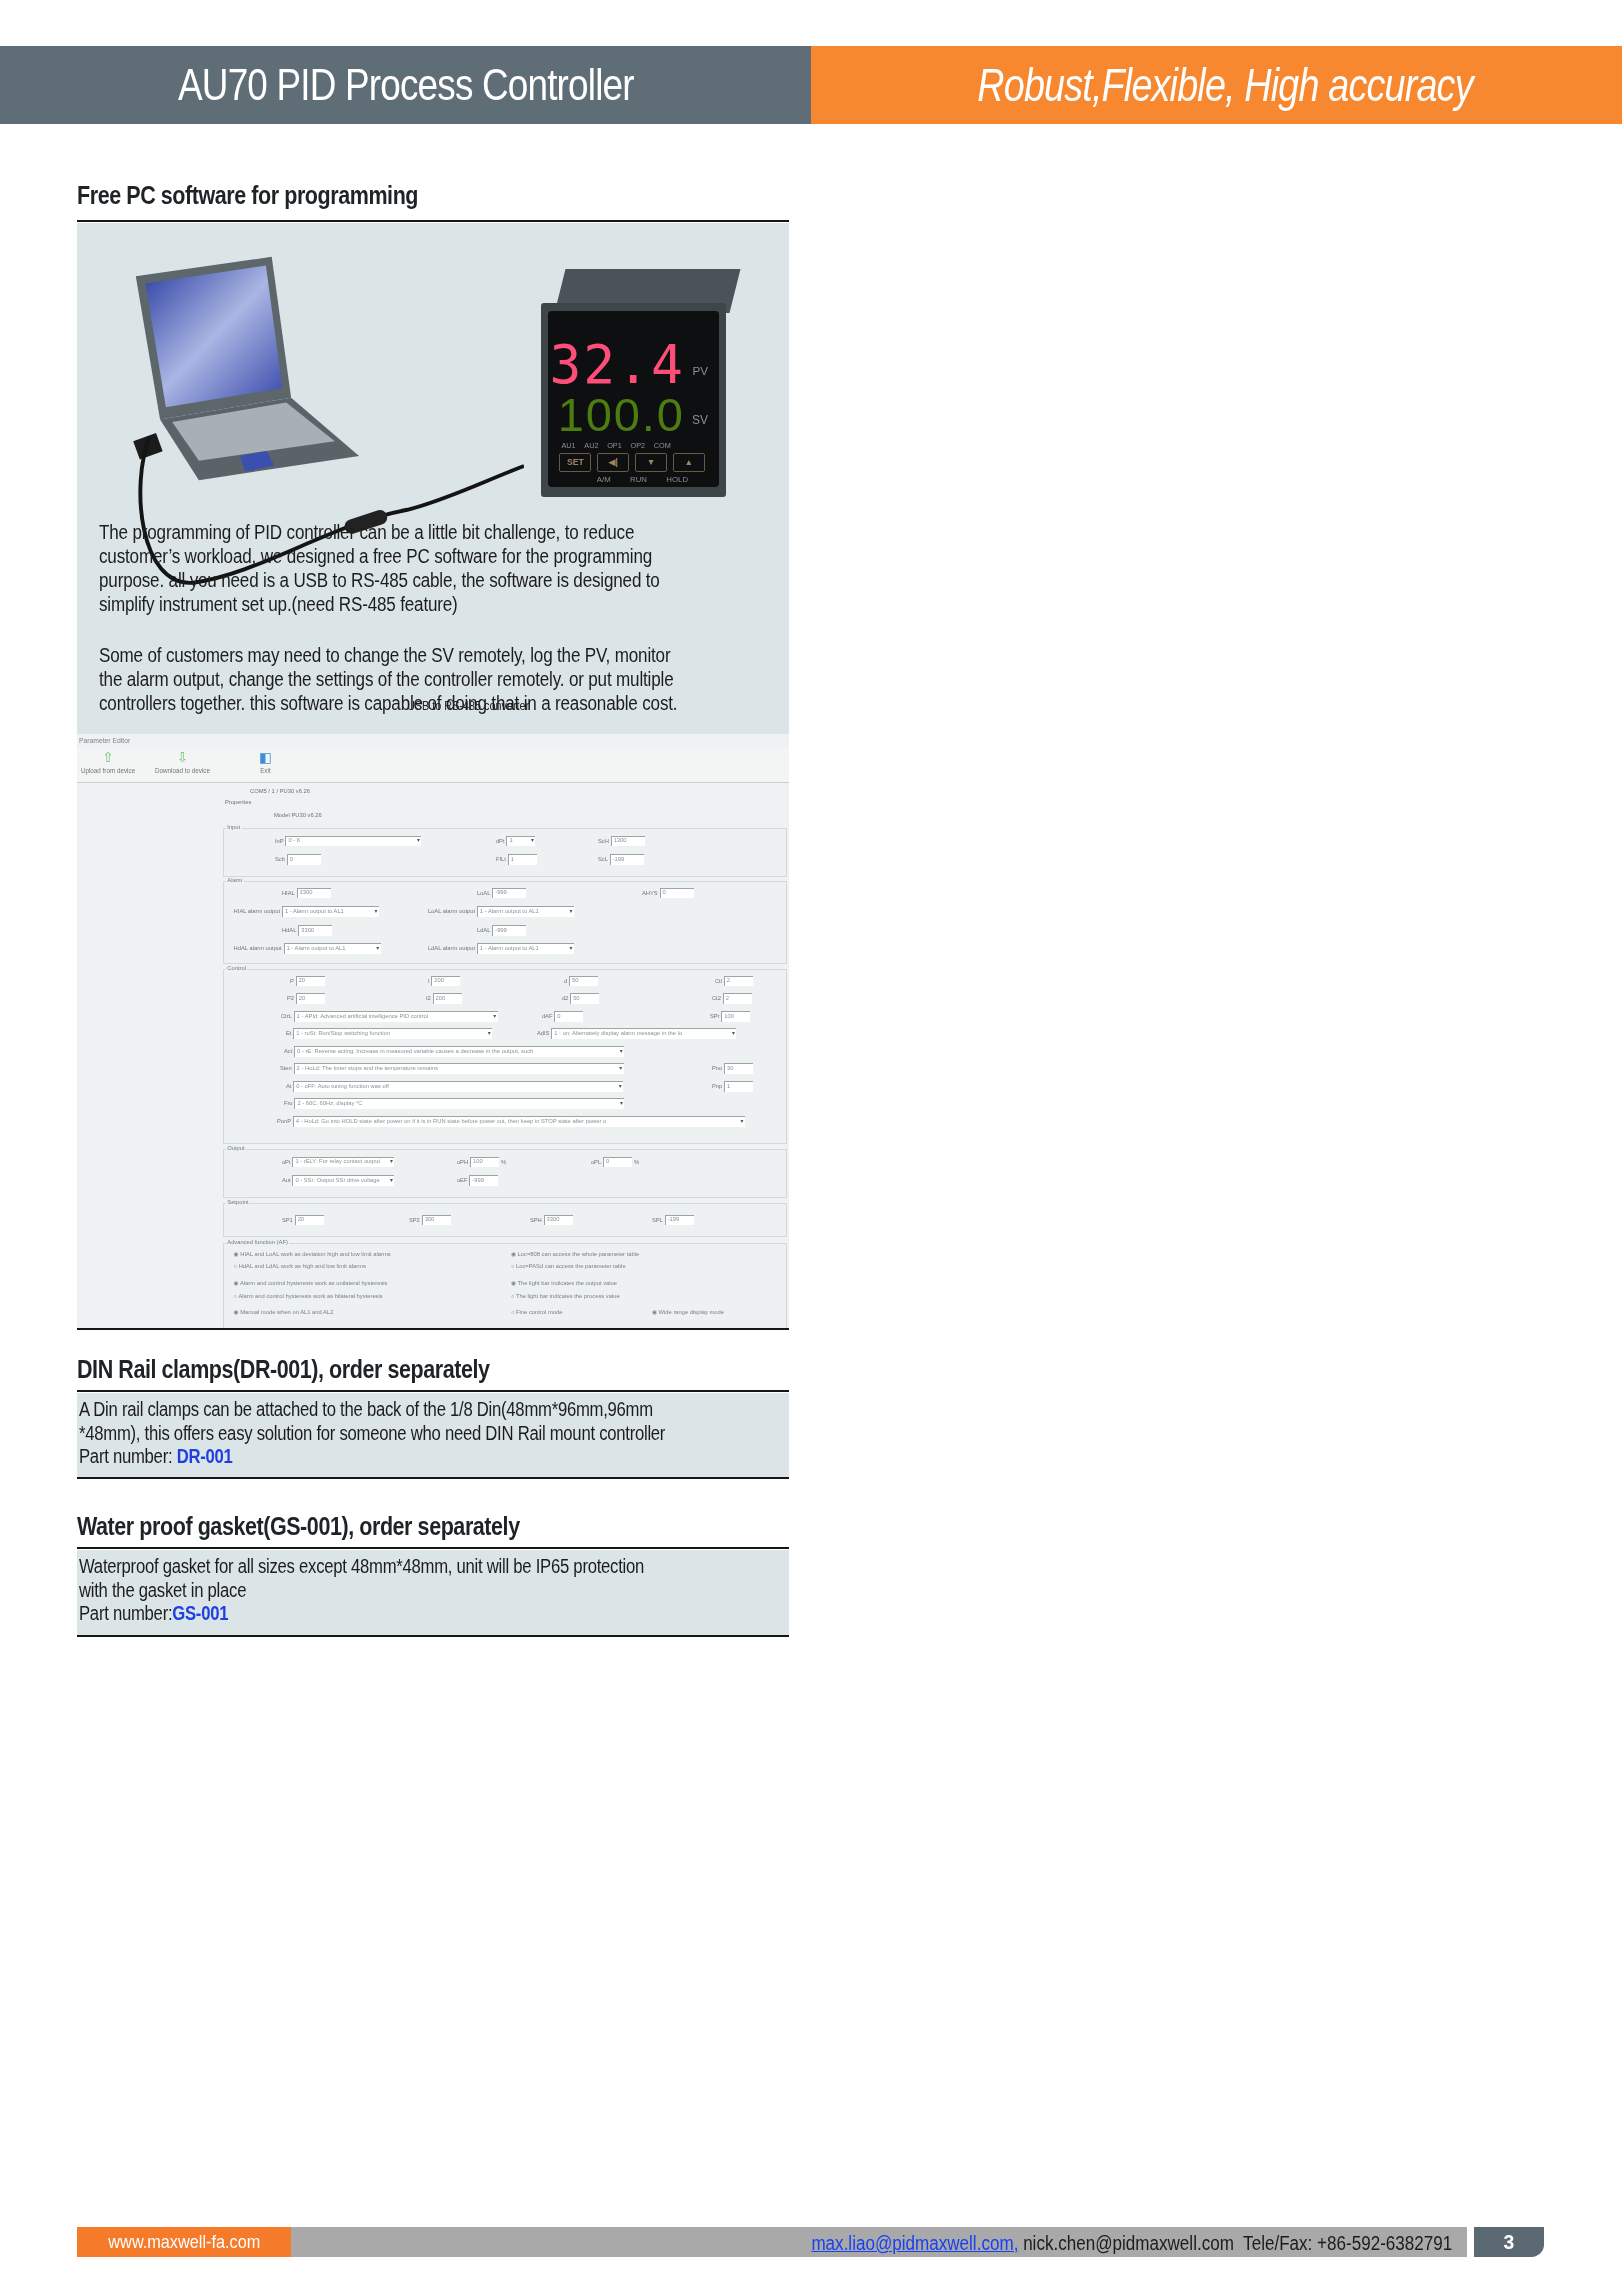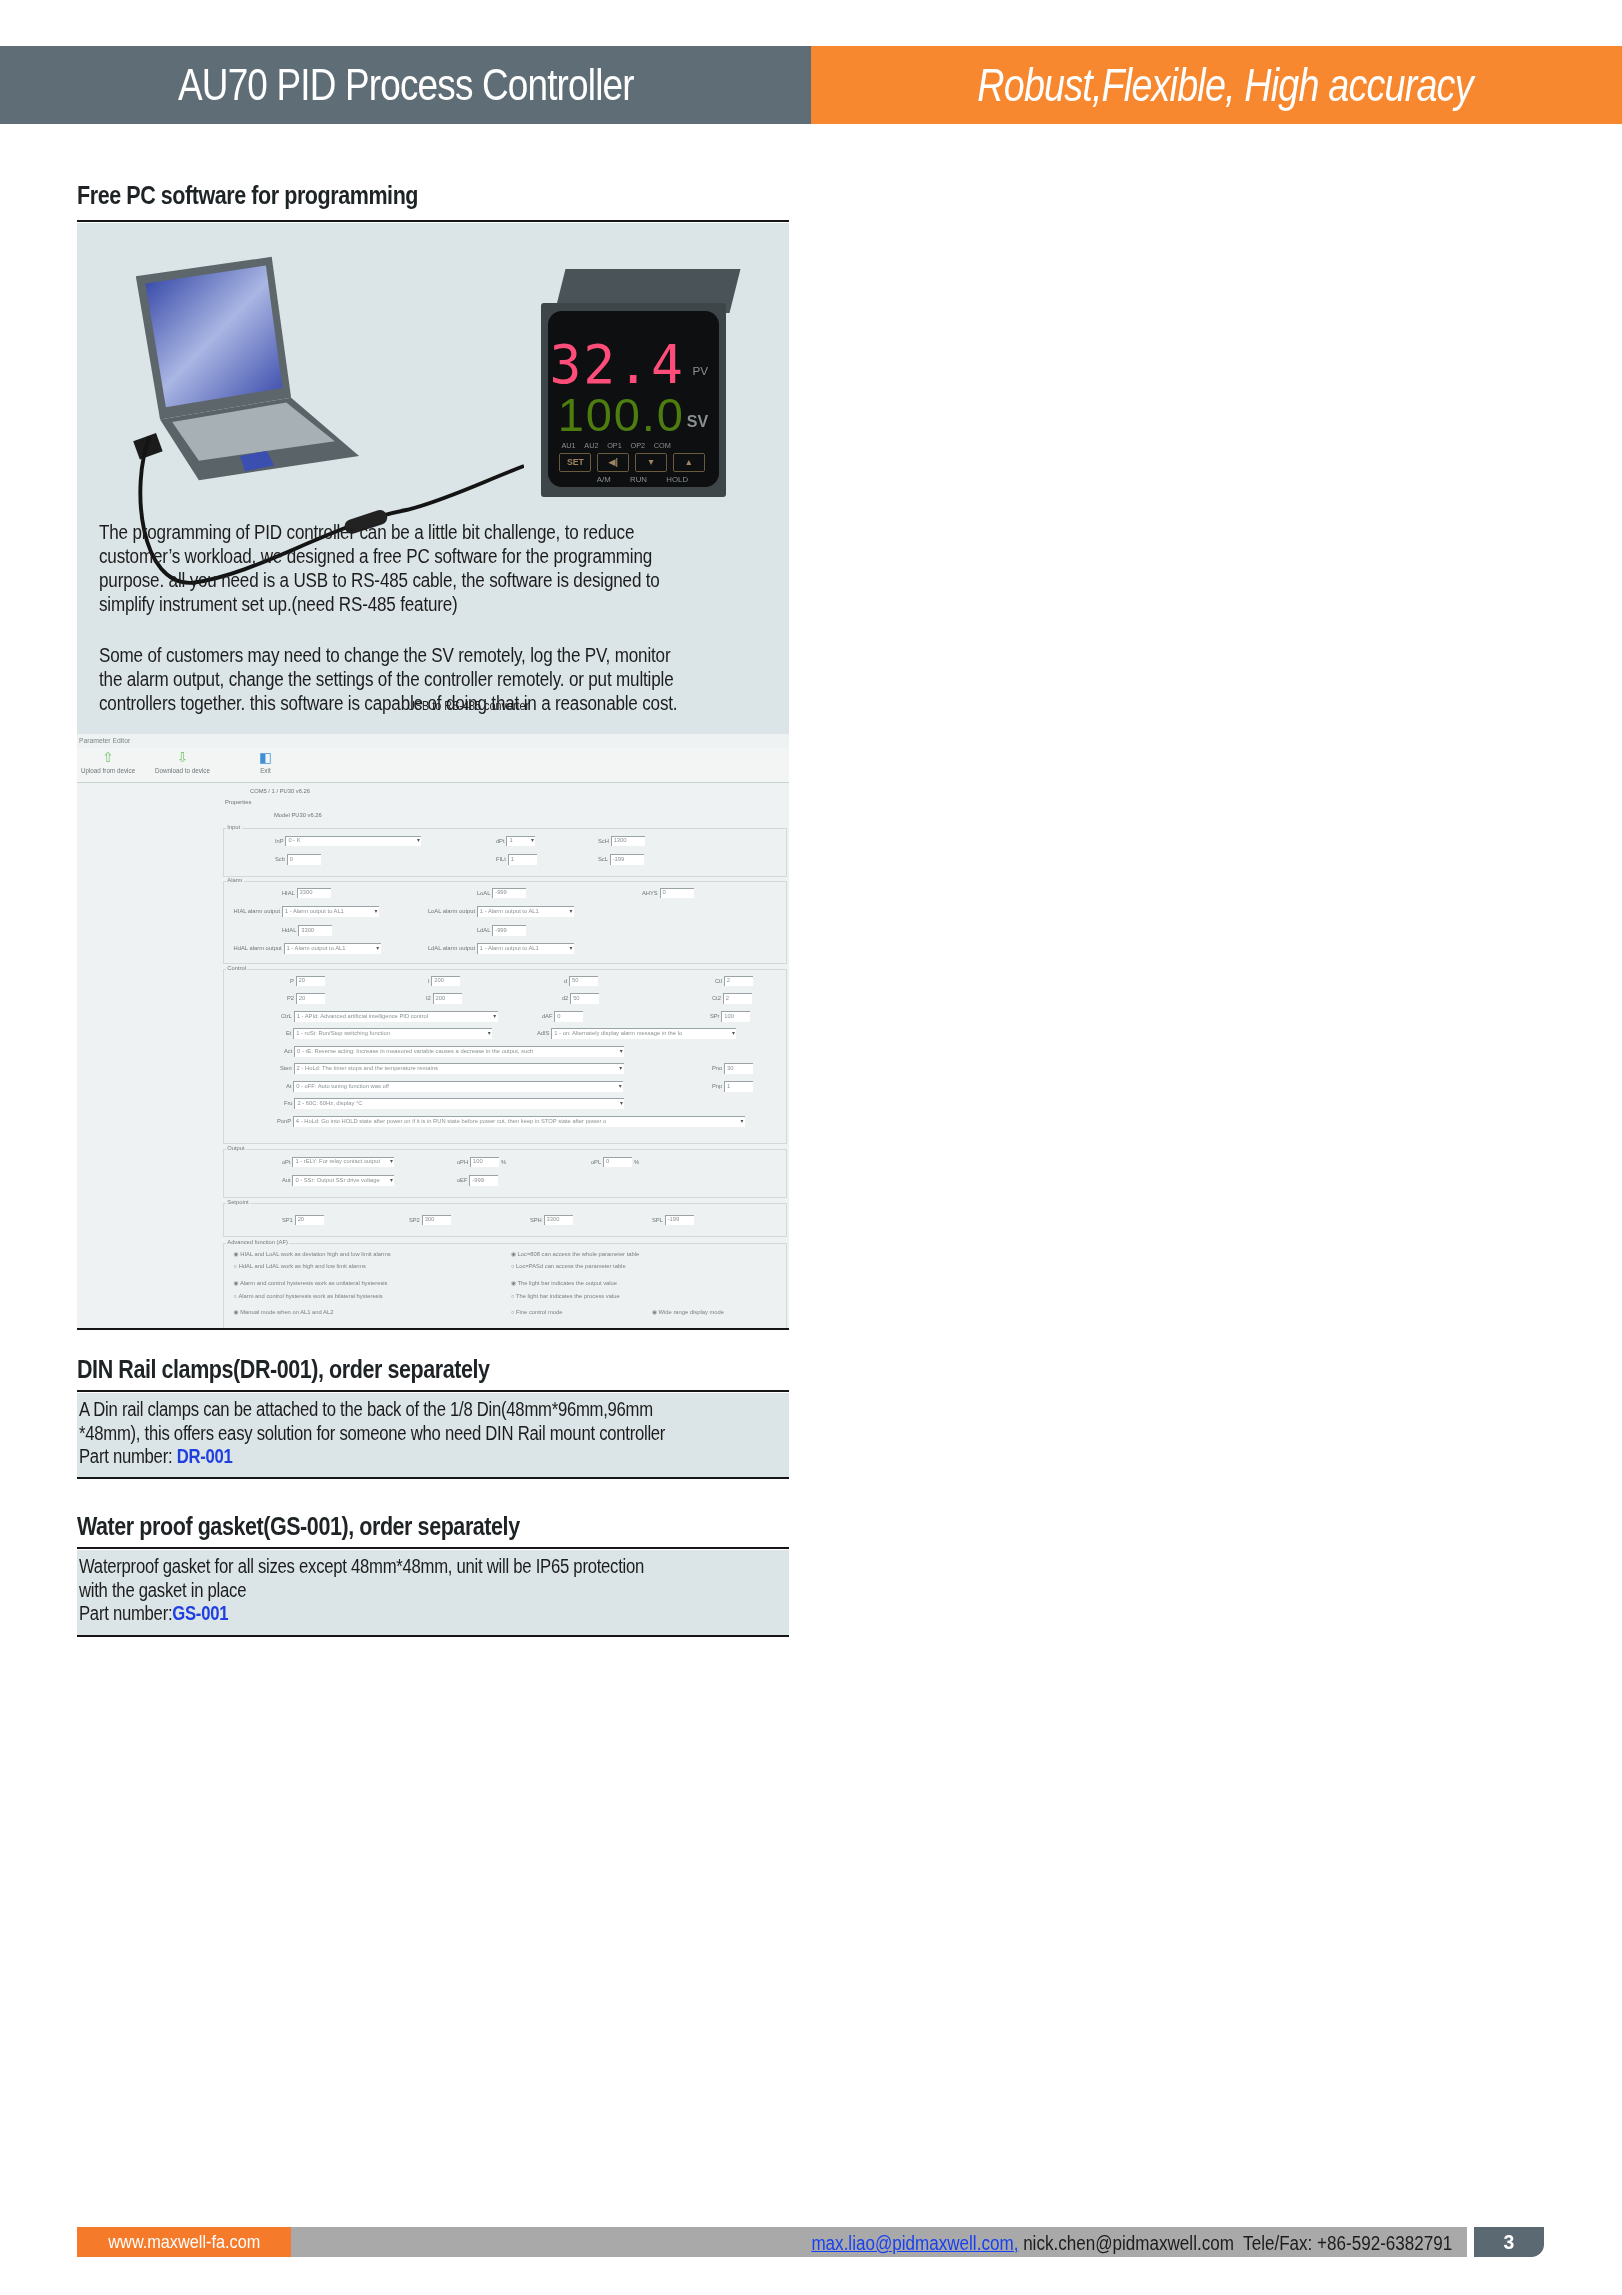--- a/index.html
+++ b/index.html
@@ -21,25 +21,25 @@
   .figure { top: 223px; height: 511px; background: #dbe4e6; }
   .caption { position: absolute; left: 330px; top: 476px; font-size: 12.6px; color: #222; transform: scaleX(0.86); transform-origin: left; white-space: nowrap; }
   .para { position: absolute; left: 22px; width: 680px; font-size: 19.4px; line-height: 24px; color: #1d1d1d; letter-spacing: -0.2px; transform-origin: left top; transform: scaleX(0.88); }
 
   
   .laptop { position: absolute; left: 49px; top: 29px; width: 272px; height: 233px; }
   
   .ctrl { position: absolute; left: 464px; top: 41px; width: 209px; height: 209px; }
   .ctrl-body { position: absolute; left: 0; top: 39px; width: 185px; height: 194px; background: #3e464a; border-radius: 2.9px; }
   .ctrl-top { position: absolute; left: 19.4px; top: 4.9px; width: 175px; height: 44px; background: #4a5458; transform: skewX(-14deg); }
-  .ctrl-face { position: absolute; left: 6.8px; top: 7.8px; width: 171px; height: 176px; background: #0d0f10; border-radius: 14px; }
+  .ctrl-face { position: absolute; left: 6.8px; top: 7.8px; width: 171px; height: 176px; background: #0d0f10; border-radius: 4px; }
   .seg-pv { position: absolute; right: 34px; top: 27px; font-family: "DejaVu Sans Mono", monospace; font-size: 53px; color: #ff4d7a; letter-spacing: 1.9px; line-height: 1; }
   .seg-sv { position: absolute; right: 34px; top: 80px; font-family: Liberation Sans, sans-serif; font-size: 47px; color: #4d7c0f; letter-spacing: 1.9px; line-height: 1; }
   .lbl-pv { position: absolute; right: 10.7px; top: 53px; color: #8a8f92; font-size: 11.7px; }
-  .lbl-sv { position: absolute; right: 10.7px; top: 102px; color: #8a8f92; font-size: 16px; font-weight: bold; }
+  .lbl-sv { position: absolute; right: 10.7px; top: 102px; color: #8a8f92; font-size: 12px; }
   .leds { position: absolute; left: 13.6px; top: 130px; display: flex; gap: 8.7px; color: #8c9194; font-size: 7.3px; }
   .keys { position: absolute; left: 11.7px; top: 142px; display: flex; gap: 5.8px; }
   .key { width: 32px; height: 19.4px; border: 1px solid #6b5b3e; border-radius: 1.9px; color: #9c8560; font-size: 8.7px; font-weight: bold; display: flex; align-items: center; justify-content: center; }
   .keylbls { position: absolute; left: 49px; top: 164px; display: flex; gap: 19.4px; color: #8c9194; font-size: 7.8px; }
 
   
   .sw { position: absolute; left: 77px; top: 734px; width: 712px; height: 595px; background: #eef2f2; overflow: hidden; font-size: 6.3px; color: #6c7476; }
   .sw-title { position: absolute; left: 1.9px; top: 2.9px; font-size: 6.8px; color: #7d8587; }
   .sw-toolbar { position: absolute; left: 0; top: 13.6px; width: 100%; height: 35px; background: #f3f5f5; border-bottom: 1px solid #c9d0d1; }
   .tb-btn { position: absolute; top: 2.9px; display: flex; flex-direction: column; align-items: center; font-size: 6.3px; color: #6e7678; }

